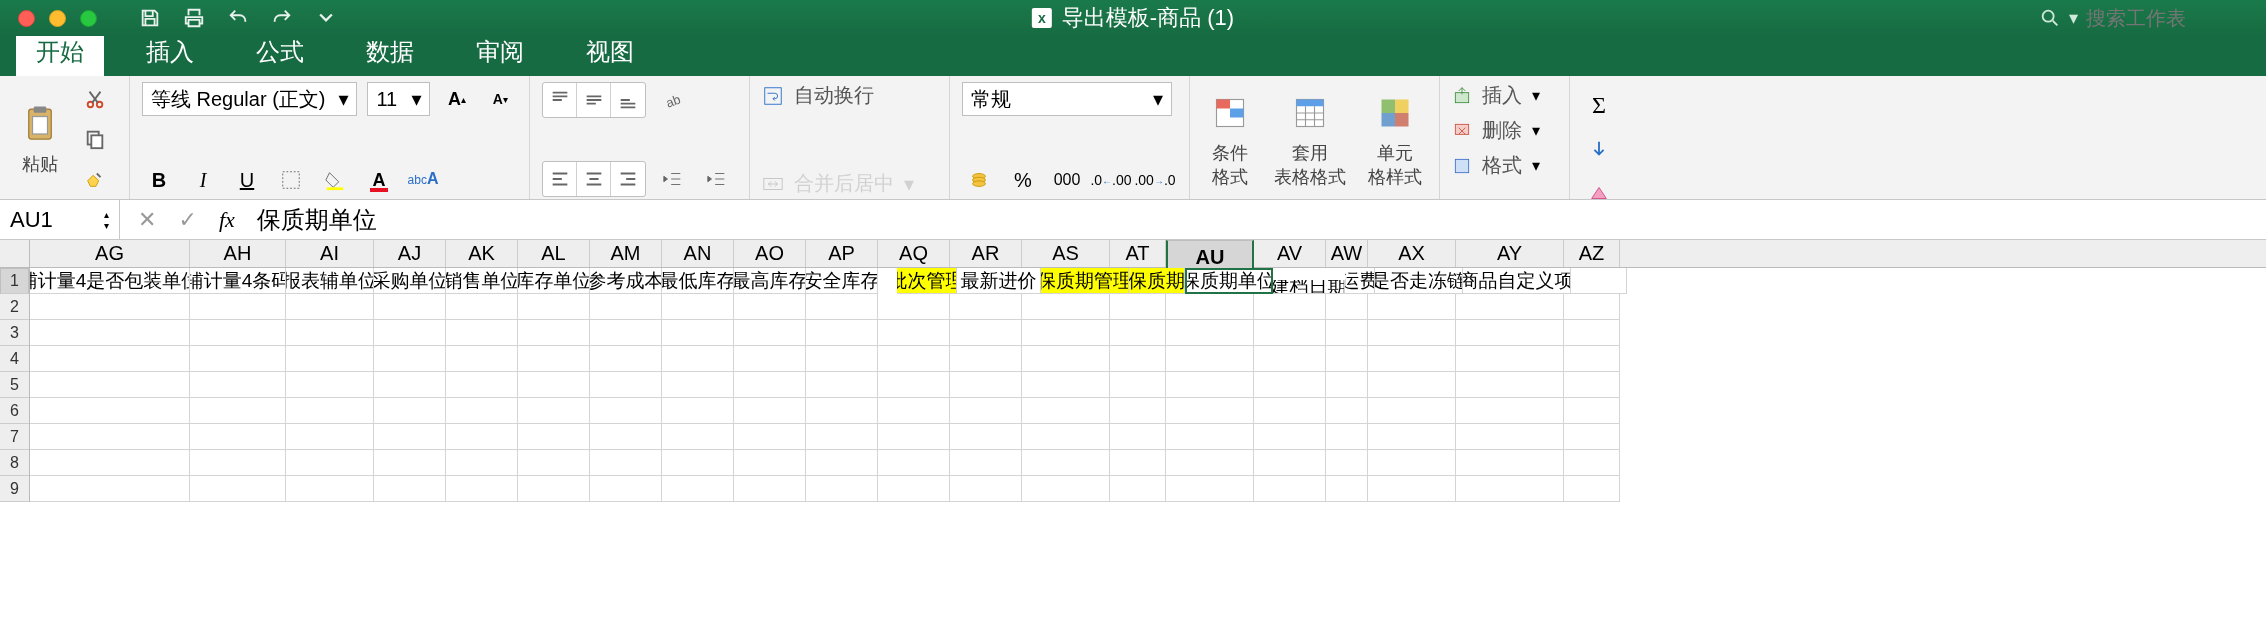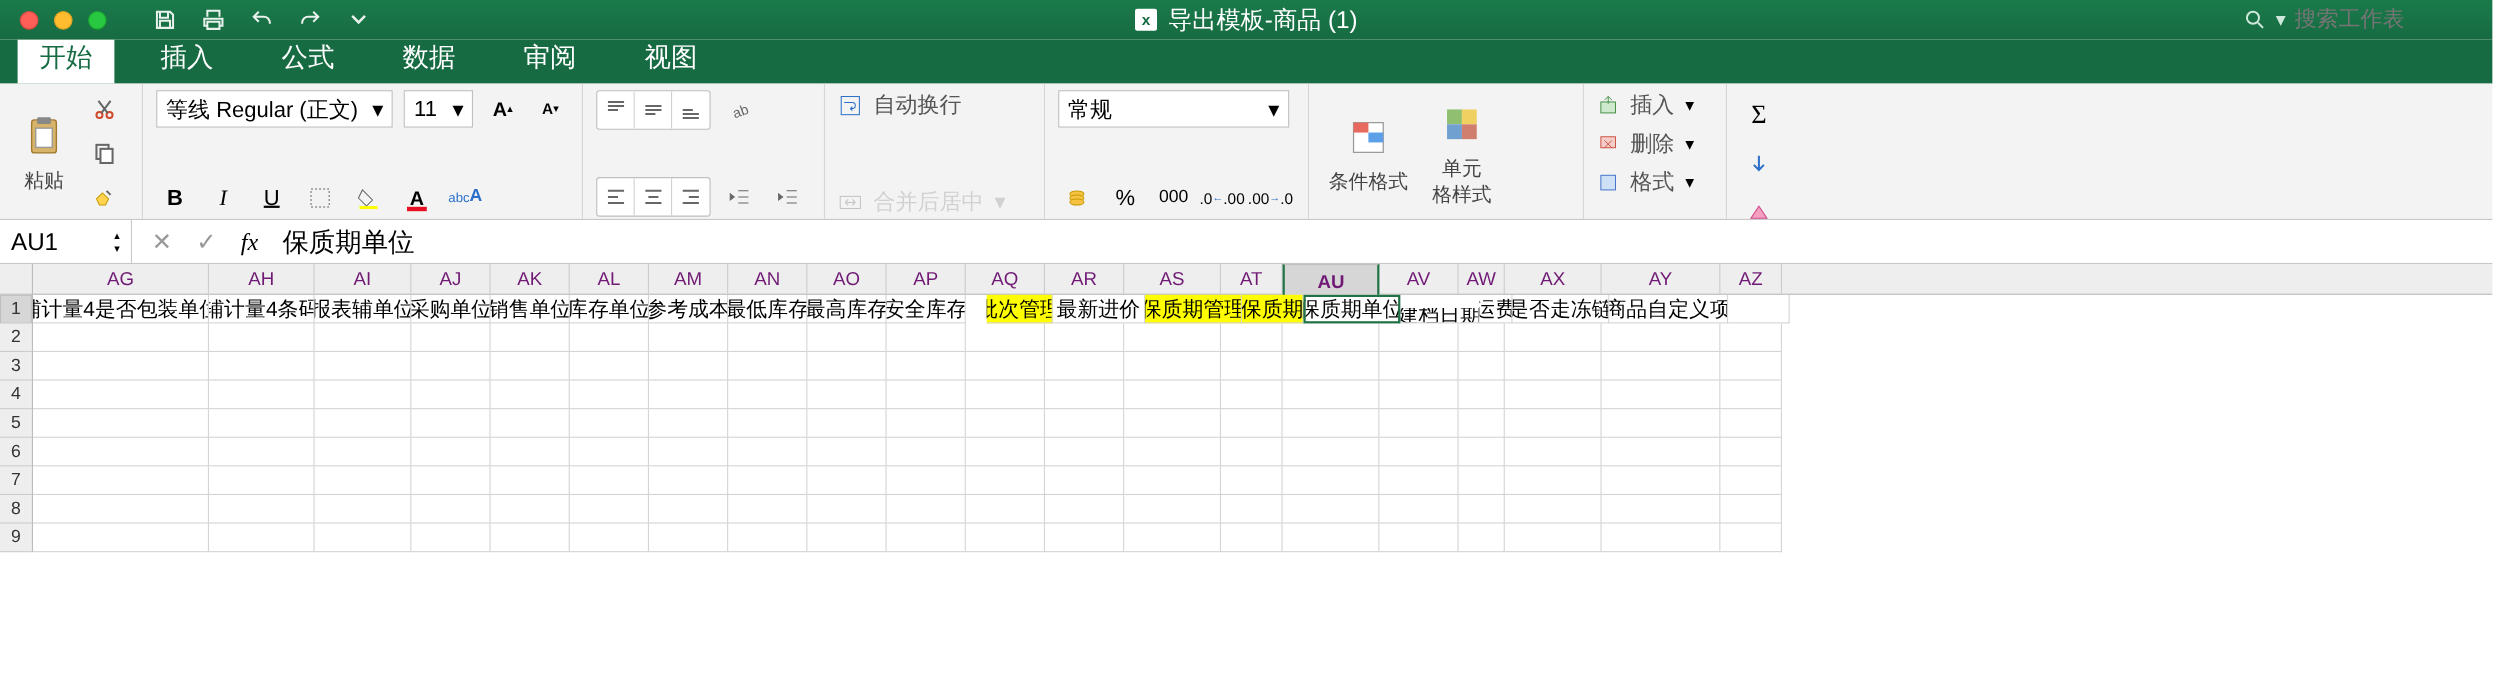--- a/index.html
+++ b/index.html
@@ -51,21 +51,21 @@
   .namebox { width:120px; height:100%; border-right:1px solid #c8c8c8; display:flex; align-items:center; padding:0 10px; font-size:22px; gap:8px; }
   .namebox .spin { margin-left:auto; display:flex; flex-direction:column; }
   .fx-area { display:flex; align-items:center; gap:22px; padding:0 18px; font-size:22px; }
   .fx-sym { font-style:italic; font-family:"Times New Roman",serif; font-size:22px; }
   .fx-val { font-size:24px; }
 
   
   .grid-wrap { display:flex; }
   .corner { width:30px; height:28px; background:#eee; border-right:1px solid #bbb; border-bottom:1px solid #bbb; }
   .colhdrs { display:flex; height:28px; background:#eee; border-bottom:1px solid #bbb; flex:1; }
-  .ch { border-right:1px solid #ccc; display:flex; align-items:center; justify-content:center; font-size:17px; color:#701a75; }
+  .ch { border-right:1px solid #ccc; display:flex; align-items:center; justify-content:center; font-size:20px; color:#000000; }
   .ch.sel { background:#d6d6d6; border-left:2px solid #217346; border-right:2px solid #217346; font-weight:bold; }
   .rows { display:flex; }
   .rowhdrs { width:30px; background:#eee; border-right:1px solid #bbb; }
   .rh { height:26px; border-bottom:1px solid #ccc; display:flex; align-items:center; justify-content:center; font-size:16px; color:#333; }
   .rh.sel { background:#d6d6d6; }
   .cells { flex:1; }
   .crow { display:flex; height:26px; }
   .cell { border-right:1px solid #d4d4d4; border-bottom:1px solid #d4d4d4; font-size:19px; display:flex; align-items:center; justify-content:center; overflow:hidden; white-space:nowrap; }
   .cell.hl { background:#ffff00; }
   .cell.active { outline:2px solid #217346; outline-offset:-2px; background:#fff; z-index:2; }
@@ -331,20 +331,31 @@
     <div class="row" style="height:100%;align-items:center">
       <div class="bigbtn">
         <div class="ic">
             <svg viewBox="0 0 32 32" width="36" height="36">
               <rect x="4" y="4" width="24" height="24" fill="#fff" stroke="#999"></rect>
               <rect x="4" y="4" width="12" height="8" fill="#e86a5e"></rect>
               <rect x="16" y="12" width="12" height="8" fill="#5ea0e8"></rect>
             </svg>
           </div>
         <span class="lbl">条件格式</span>
+      </div>
+      <div class="bigbtn">
+        <div class="ic">
+            <svg viewBox="0 0 32 32" width="36" height="36">
+              <rect x="4" y="4" width="24" height="24" fill="#fff" stroke="#999"></rect>
+              <rect x="4" y="4" width="24" height="6" fill="#5ea0e8"></rect>
+              <path d="M4 16h24 M4 22h24 M12 10v18 M20 10v18" stroke="#999"></path>
+            </svg>
+          </div>
+        <span class="lbl" style="white-space:pre">套用
+表格格式</span>
       </div>
       <div class="bigbtn">
         <div class="ic">
             <svg viewBox="0 0 32 32" width="36" height="36">
               <rect x="4" y="4" width="12" height="12" fill="#8fbf6f"></rect>
               <rect x="16" y="4" width="12" height="12" fill="#f0d060"></rect>
               <rect x="4" y="16" width="12" height="12" fill="#6fa0d0"></rect>
               <rect x="16" y="16" width="12" height="12" fill="#d07f6f"></rect>
             </svg>
           </div>

